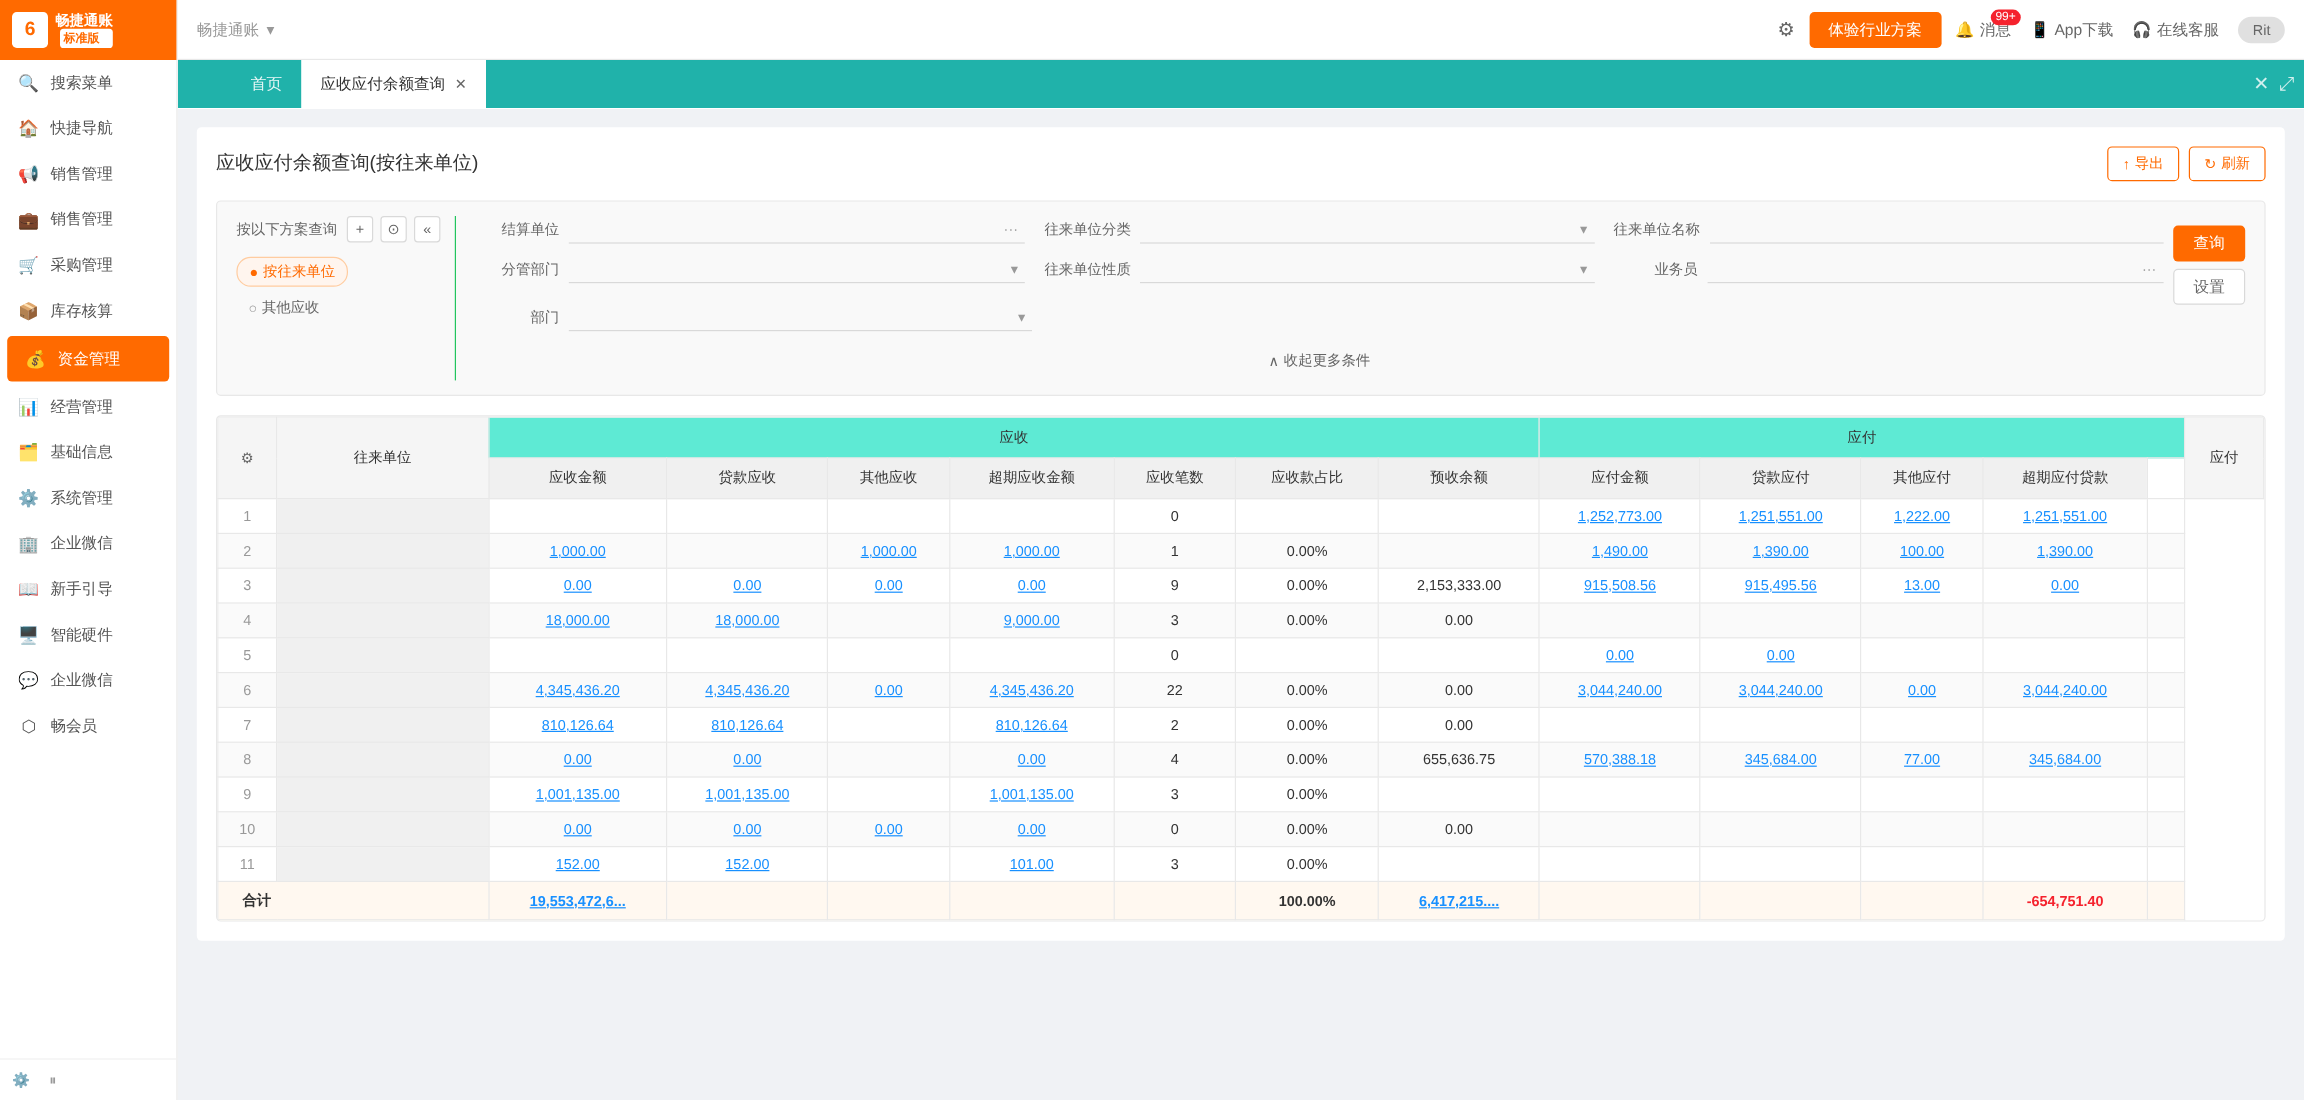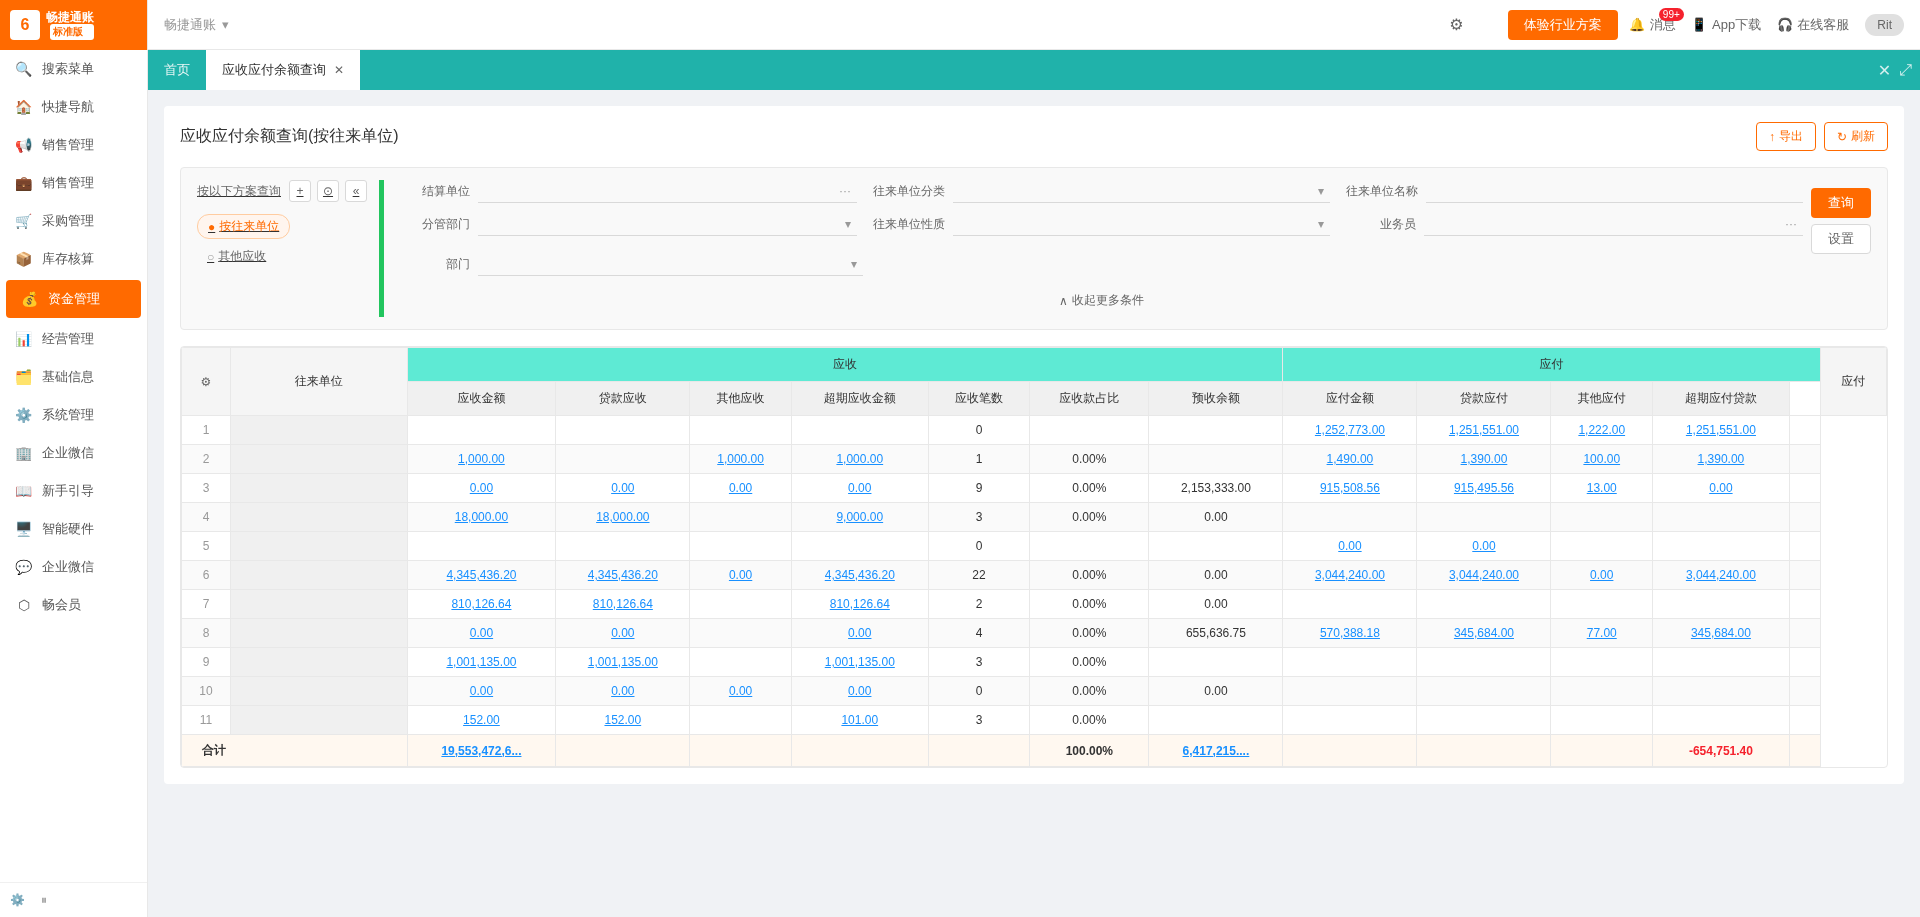--- a/index.html
+++ b/index.html
@@ -46,41 +46,42 @@
     .header-breadcrumb {
       display: flex; align-items: center; color: #999; font-size: 13px;
       flex: 1;
     }
     .header-breadcrumb .sep { margin: 0 6px; }
     .header-actions {
       display: flex; align-items: center; gap: 16px;
     }
     .header-btn-solution {
       background: #ff6a00; color: #fff; border: none; border-radius: 4px;
-      padding: 6px 16px; cursor: pointer; font-size: 13px; margin-left: 32px;
+      padding: 6px 16px; cursor: pointer; font-size: 13px;
     }
     .header-gear { color: #666; cursor: pointer; font-size: 16px; }
     .header-notice { display: flex; align-items: center; gap: 4px; color: #666; font-size: 13px; cursor: pointer; position: relative; }
     .badge-red {
       position: absolute; top: -8px; right: -8px;
       background: #f5222d; color: #fff; border-radius: 10px;
       font-size: 10px; padding: 1px 4px; min-width: 16px; text-align: center;
     }
     .header-app { display: flex; align-items: center; gap: 4px; color: #666; font-size: 13px; cursor: pointer; }
     .header-service { display: flex; align-items: center; gap: 4px; color: #666; font-size: 13px; cursor: pointer; }
     .header-user {
       background: #e0e0e0; border-radius: 12px; padding: 4px 12px;
       color: #666; font-size: 12px; cursor: pointer;
     }
 
     
     .tab-bar {
       position: fixed; left: 148px; top: 50px; right: 0; height: 40px;
       background: #20b2aa; display: flex; align-items: center;
       z-index: 99;
+      padding-left: 45px;
     }
     .tab-item {
       height: 40px; display: flex; align-items: center; padding: 0 16px;
       color: rgba(255,255,255,0.85); font-size: 13px; cursor: pointer;
     }
     .tab-item.active { background: #fff; color: #333; }
     .tab-close { margin-left: 8px; color: #666; font-size: 12px; cursor: pointer; }
     .tab-home { color: rgba(255,255,255,0.9); }
     .tab-bar-actions {
       margin-left: auto; display: flex; align-items: center; gap: 8px;
@@ -329,21 +330,21 @@
         <button class="btn-refresh">
           <span>↻</span>
           <span>刷新</span>
         </button>
       </div>
     </div>
 
     <div class="filter-area">
       <div style="display:flex; gap:16px;">
 
-        <div style="min-width:180px; border-right:5px solid #22c55e; padding-right:12px;text-decoration:underline;">
+        <div style="min-width:180px; border-right:1px solid #22c55e; padding-right:12px;">
           <div class="filter-header">
             <span class="filter-header-label">按以下方案查询</span>
             <div class="filter-header-icons">
               <div class="filter-icon-btn">+</div>
               <div class="filter-icon-btn">⊙</div>
               <div class="filter-icon-btn">«</div>
             </div>
           </div>
           <div class="filter-scheme">
             <div style="display:flex;flex-direction:column;gap:6px;">

